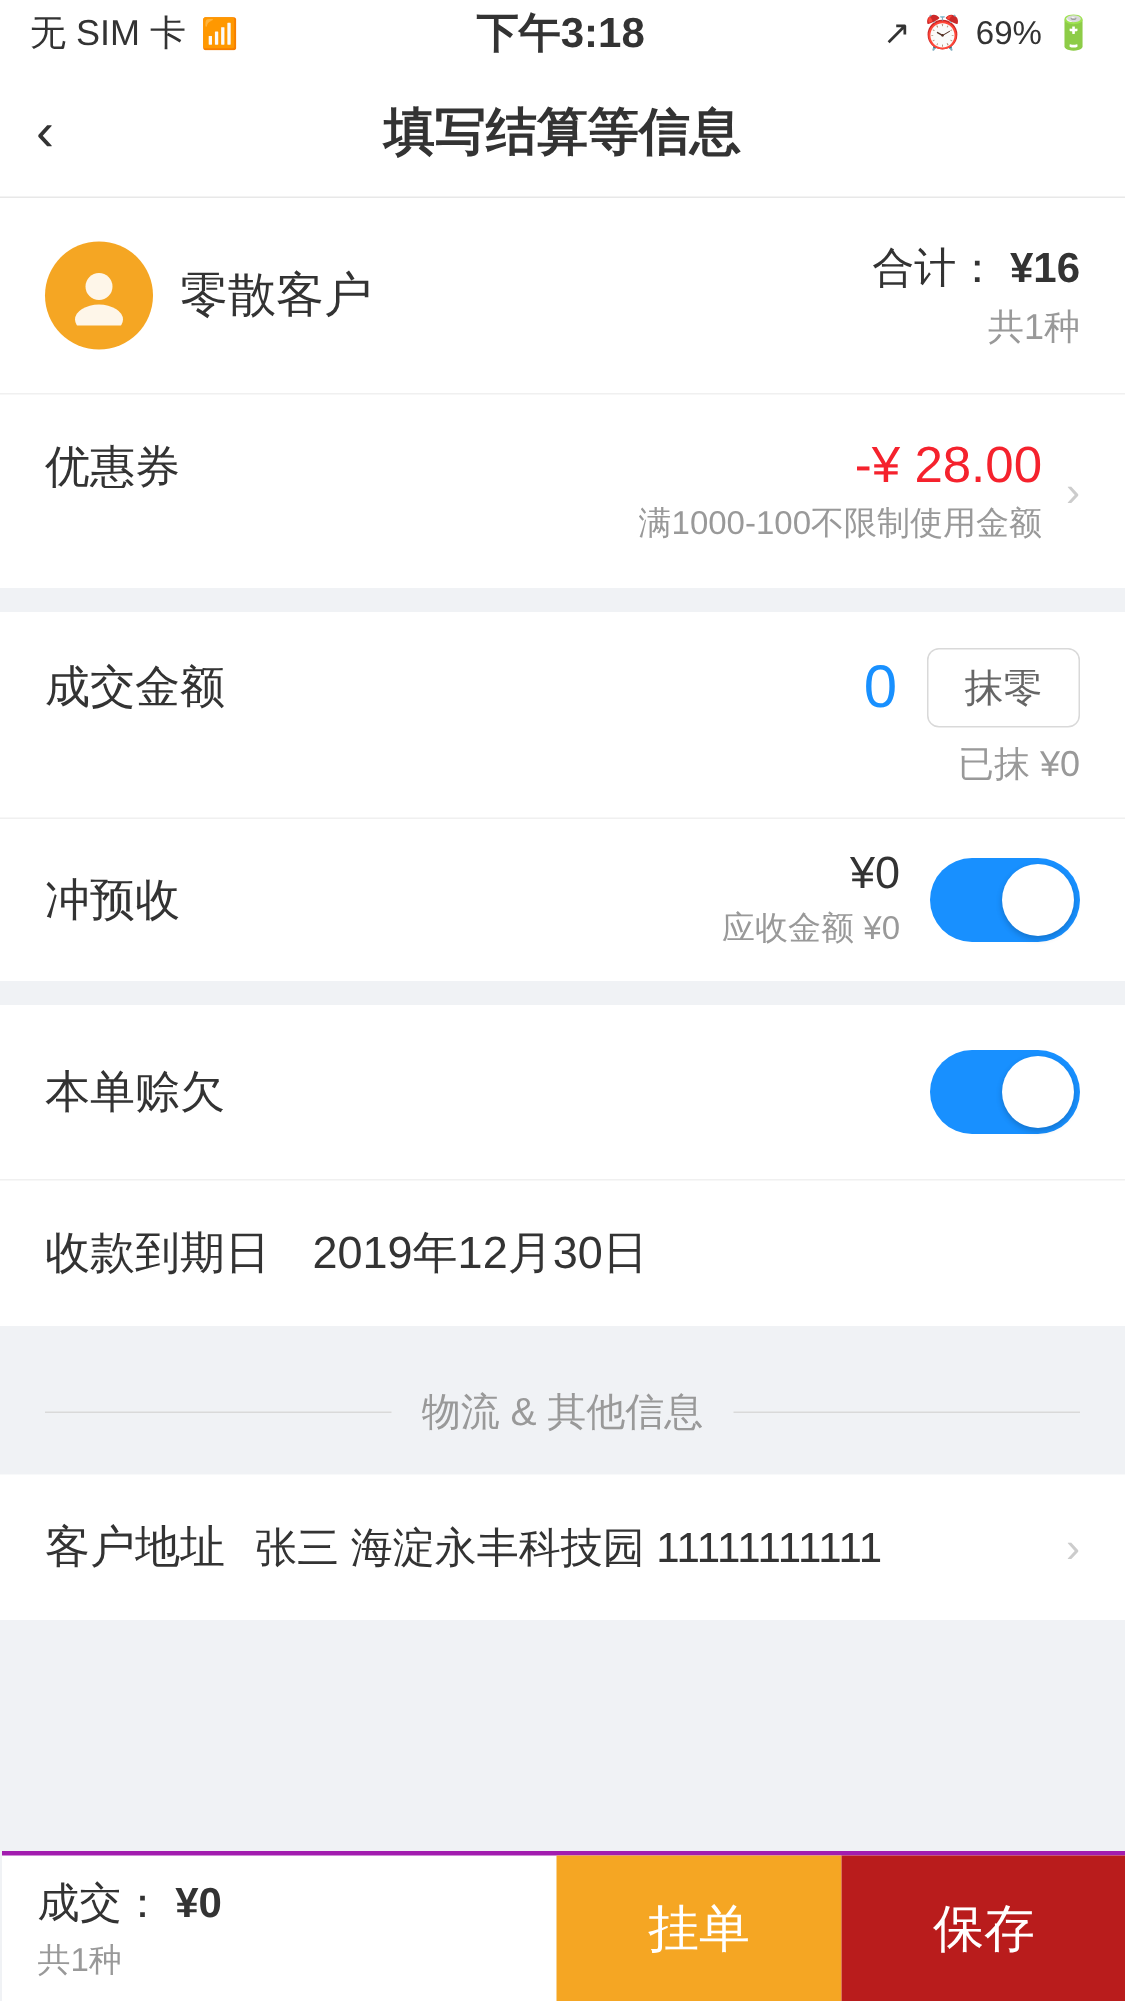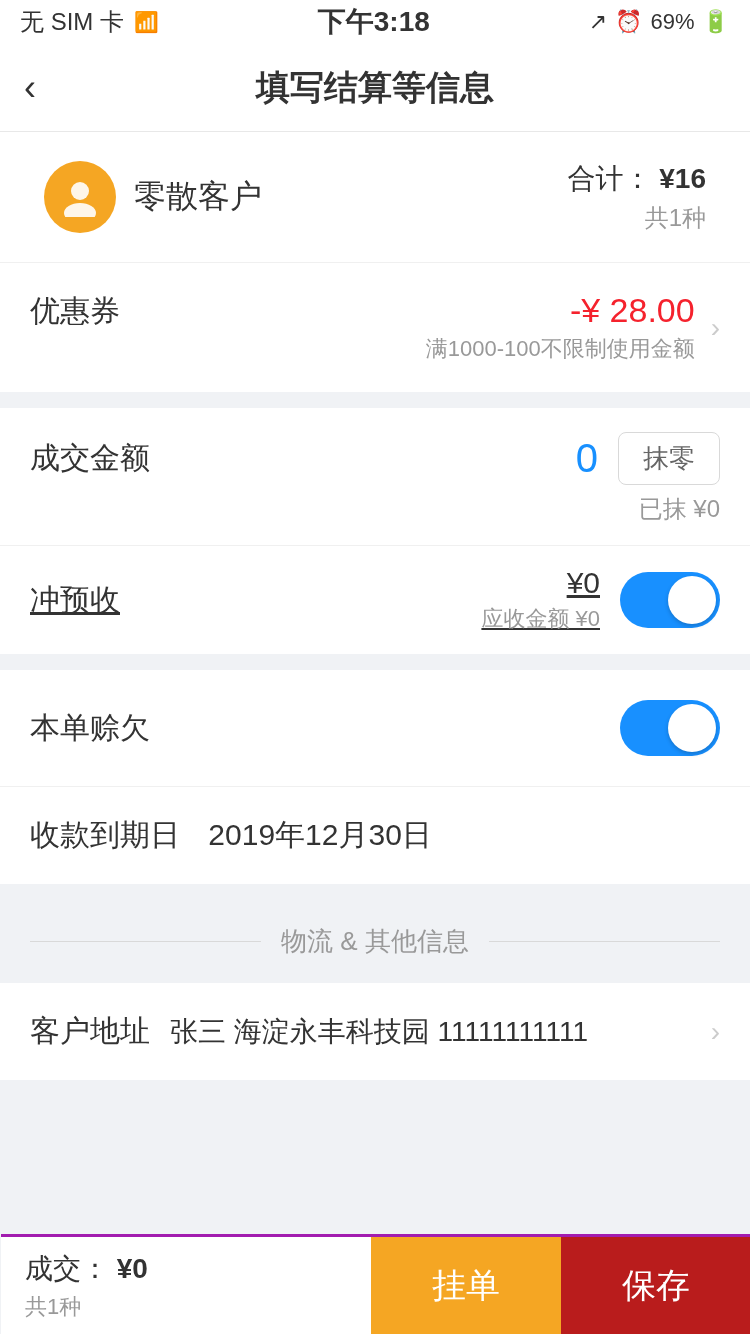--- a/index.html
+++ b/index.html
@@ -63,21 +63,21 @@
     .section {
       background: #fff;
       margin-bottom: 16px;
     }
 
     
     .customer-row {
       display: flex;
       align-items: center;
       justify-content: space-between;
-      padding: 28px 44px;
+      padding: 28px 30px;
       background: #fff;
     }
     .customer-left {
       display: flex;
       align-items: center;
       gap: 18px;
     }
     .customer-avatar {
       width: 72px;
       height: 72px;
@@ -179,21 +179,20 @@
     }
 
     
     .prepay-row {
       display: flex;
       align-items: center;
       justify-content: space-between;
       padding: 20px 30px;
       background: #fff;
       border-top: 1px solid #f0f0f0;
-      text-decoration: underline;
     }
     .prepay-label {
       font-size: 30px;
       color: #333;
     }
     .prepay-right {
       display: flex;
       align-items: center;
       gap: 20px;
     }

